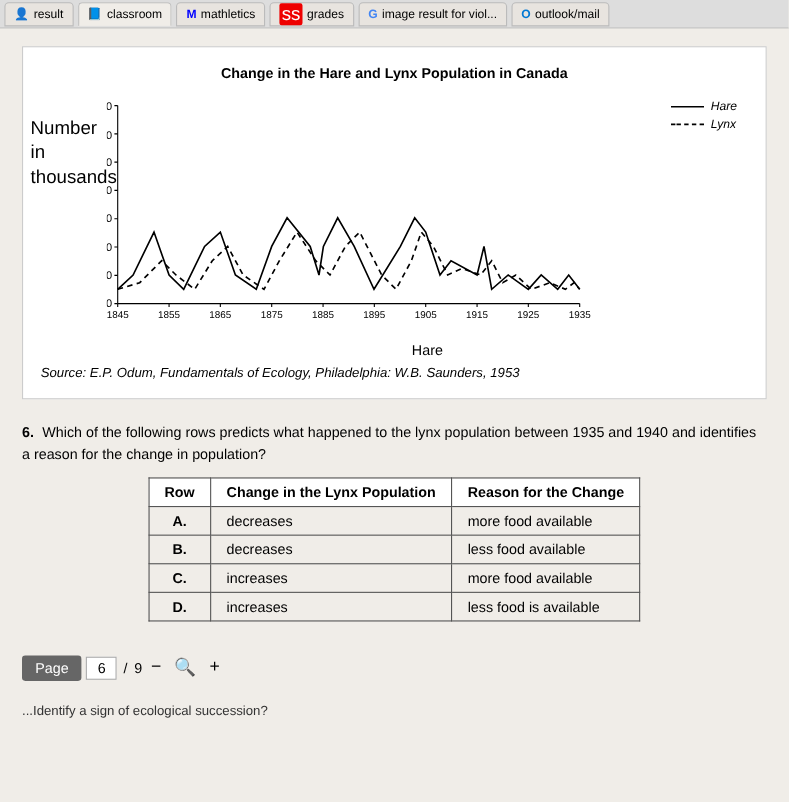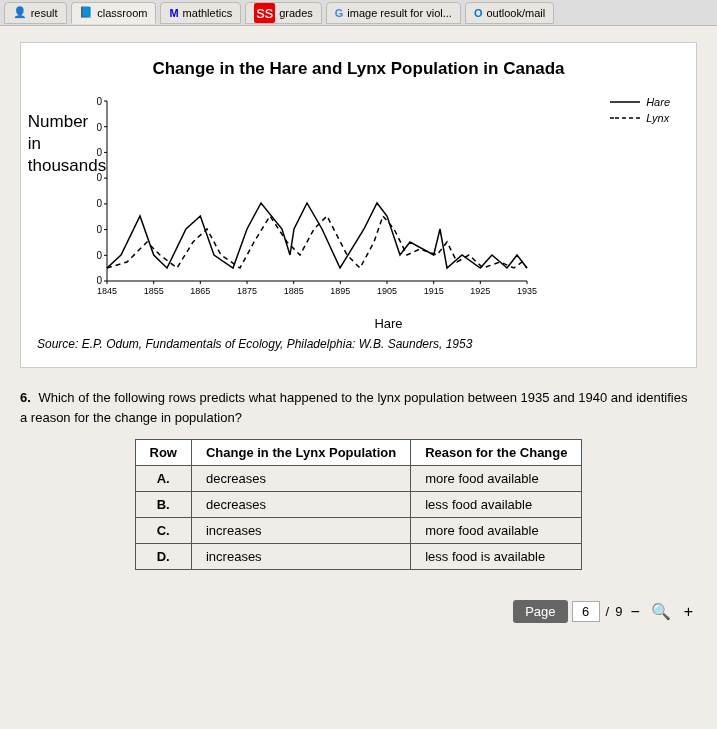--- a/index.html
+++ b/index.html
@@ -50,21 +50,21 @@
     .chart-container {
       background: white;
       border: 1px solid #ccc;
       padding: 16px;
       margin-bottom: 12px;
     }
 
     .chart-title {
       text-align: center;
       font-weight: bold;
-      font-size: 17px;
+      font-size: 13px;
       margin-bottom: 12px;
     }
 
     .y-axis-label {
       display: flex;
       flex-direction: column;
       align-items: center;
       justify-content: center;
       font-size: 17px;
       text-align: left;
@@ -120,21 +120,21 @@
     }
     .answer-table td:first-child {
       text-align: center;
       font-weight: bold;
     }
 
     
     .page-nav {
       display: flex;
       align-items: center;
-      justify-content: flex-end;
+      justify-content: flex-start;
       gap: 4px;
       margin-top: 26px;
       padding: 4px 0;
     }
     .page-nav-box {
       background: #666;
       color: white;
       border: none;
       padding: 4px 12px;
       border-radius: 3px;
@@ -410,13 +410,14 @@
       <button class="page-nav-box">Page</button>
       <input class="page-nav-input" type="text" value="6" style="">
       <span class="page-nav-sep">/</span>
       <span class="page-nav-total">9</span>
       <button class="page-nav-btn">−</button>
       <button class="page-nav-btn">🔍</button>
       <button class="page-nav-btn">+</button>
     </div>
   </div>
 
+  <div class="bottom-text">...Identify a sign of ecological succession?</div>
 </div>
 
 </body></html>

